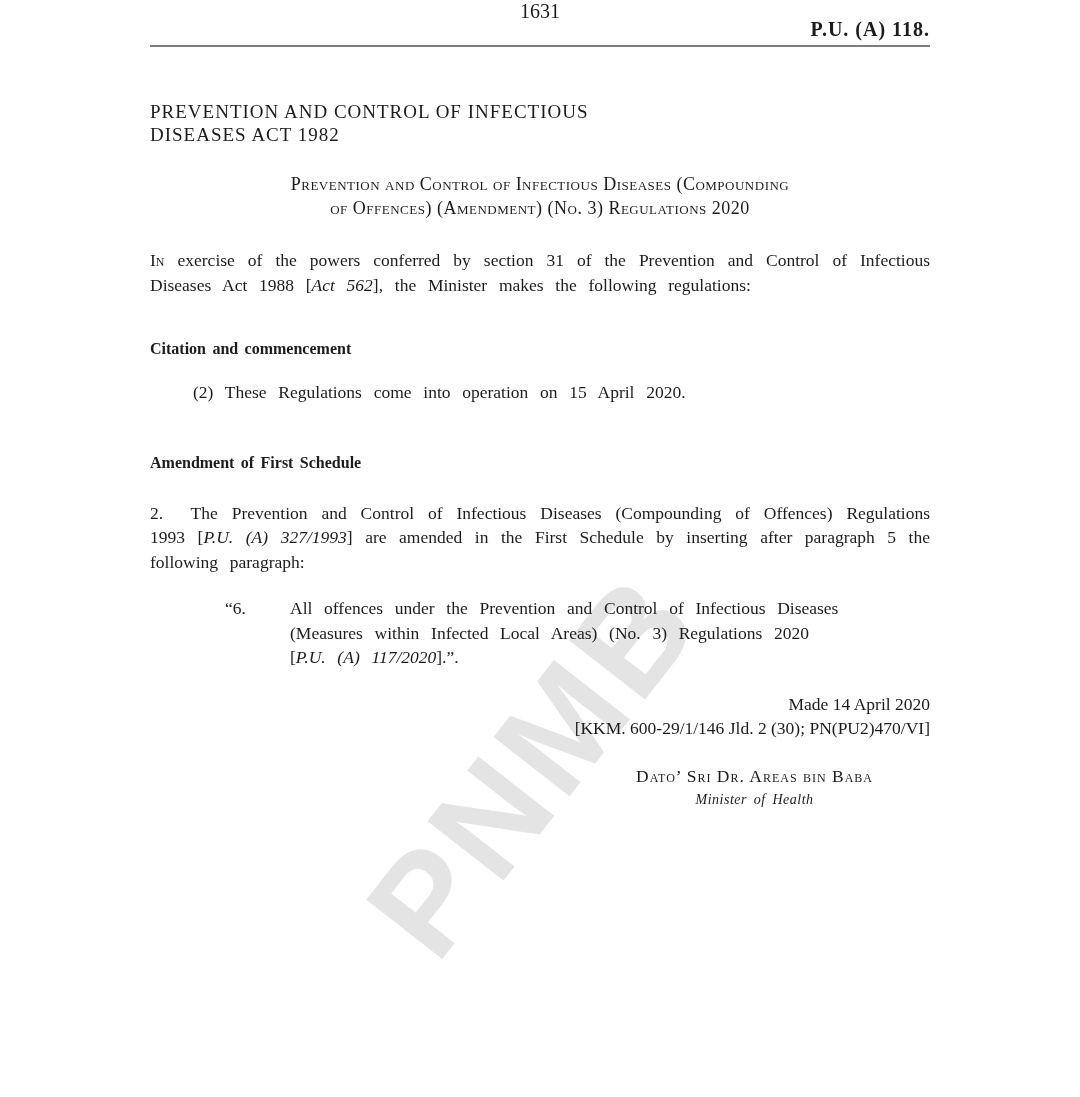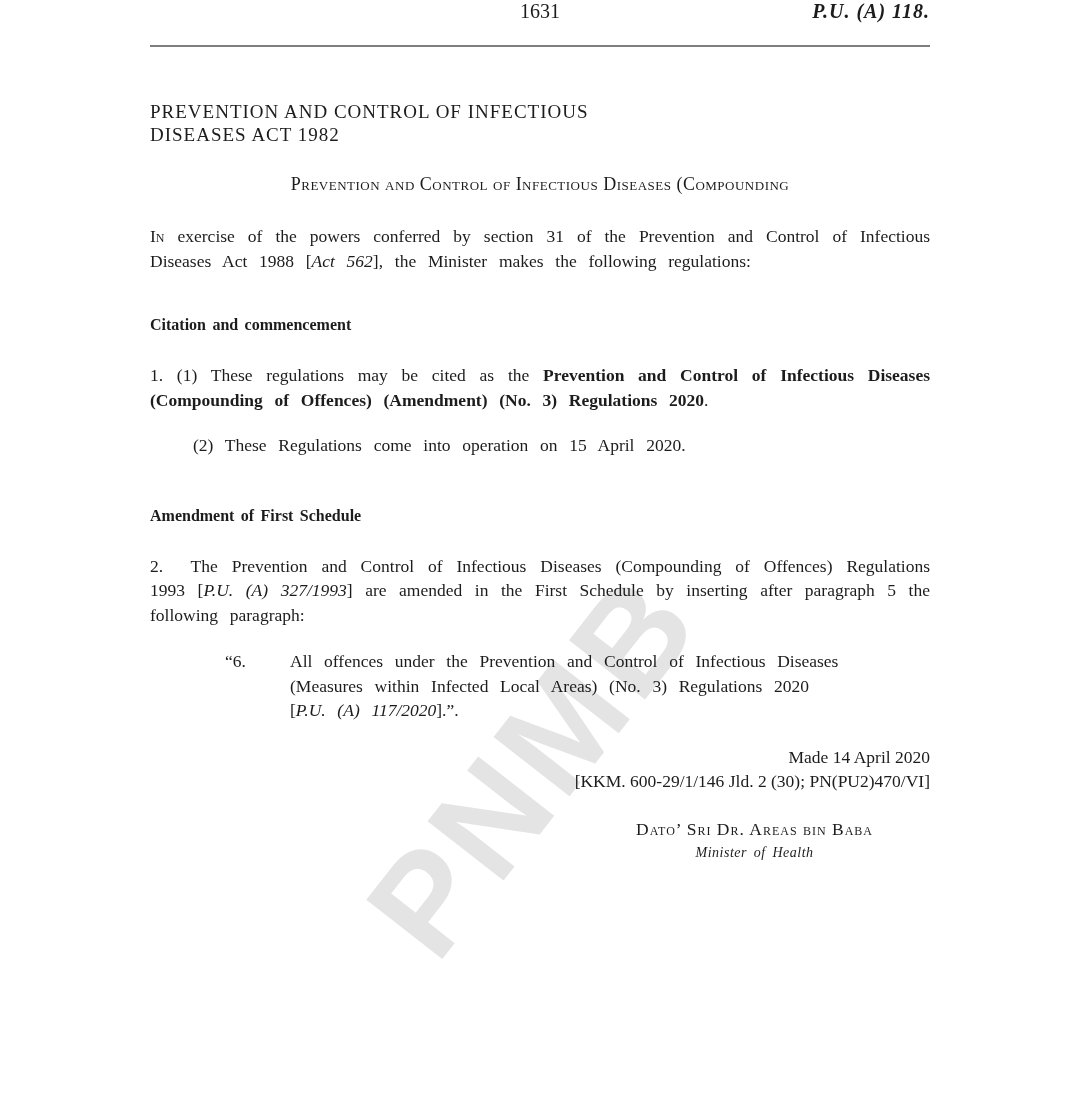--- a/index.html
+++ b/index.html
@@ -29,22 +29,22 @@
     z-index:1;
     margin:0 auto;
     width:780px;
   }
   
   .header-row{position:relative;height:27px;font-size:20px;}
   .page-number{
     position:absolute;left:0;right:0;text-align:center;
   }
   .doc-ref{
-    position:absolute;right:0;top:0;
-    font-weight:bold;letter-spacing:1px;font-style:italic;
+    position:absolute;right:0;top:18px;
+    font-weight:bold;letter-spacing:1px;
   }
   .rule{
     border:none;border-top:2px solid #7e7e7e;
     margin:18px 0 0 0;
   }
   
   .act-title{
     margin-top:53px;
     font-size:19px;line-height:23px;letter-spacing:1px;
   }
@@ -119,27 +119,27 @@
 
     <hr class="rule">
 
     <div class="act-title">
       <div>PREVENTION AND CONTROL OF INFECTIOUS</div>
       <div>DISEASES ACT 1982</div>
     </div>
 
     <div class="reg-title">
       <div>Prevention and Control of Infectious Diseases (Compounding</div>
+      <div>of Offences) (Amendment) (No. 3) Regulations 2020</div>
     </div>
 
     <p class="para enacting"><span class="seg-sc">In</span><span> exercise of the powers conferred by section 31 of the Prevention and Control of Infectious Diseases Act 1988 [</span><span class="seg-i">Act 562</span><span>], the Minister makes the following regulations:</span></p>
 
     <div class="section-heading">Citation and commencement</div>
 
-    <p class="para para-cite"><span>1. (1) These regulations may be cited as the </span><span class="seg-b">Prevention and Control of Infectious Diseases (Compounding of Offences) (Amendment) (No. 3) Regulations 2020</span><span>.</span></p>
 
     <p class="para para-sub"><span>(2) These Regulations come into operation on 15 April 2020.</span></p>
 
     <div class="section-heading heading-2">Amendment of First Schedule</div>
 
     <p class="para para-amend"><span>2.&nbsp; The Prevention and Control of Infectious Diseases (Compounding of Offences) Regulations 1993 [</span><span class="seg-i">P.U. (A) 327/1993</span><span>] are amended in the First Schedule by inserting after paragraph 5 the following paragraph:</span></p>
 
     <div class="quote-block">
       <div class="quote-marker">“6.</div>
       <div class="quote-text"><span>All offences under the Prevention and Control of Infectious Diseases</span><br><span>(Measures within Infected Local Areas) (No. 3) Regulations 2020</span><br><span>[</span><span class="seg-i">P.U. (A) 117/2020</span><span>].”.</span></div>

